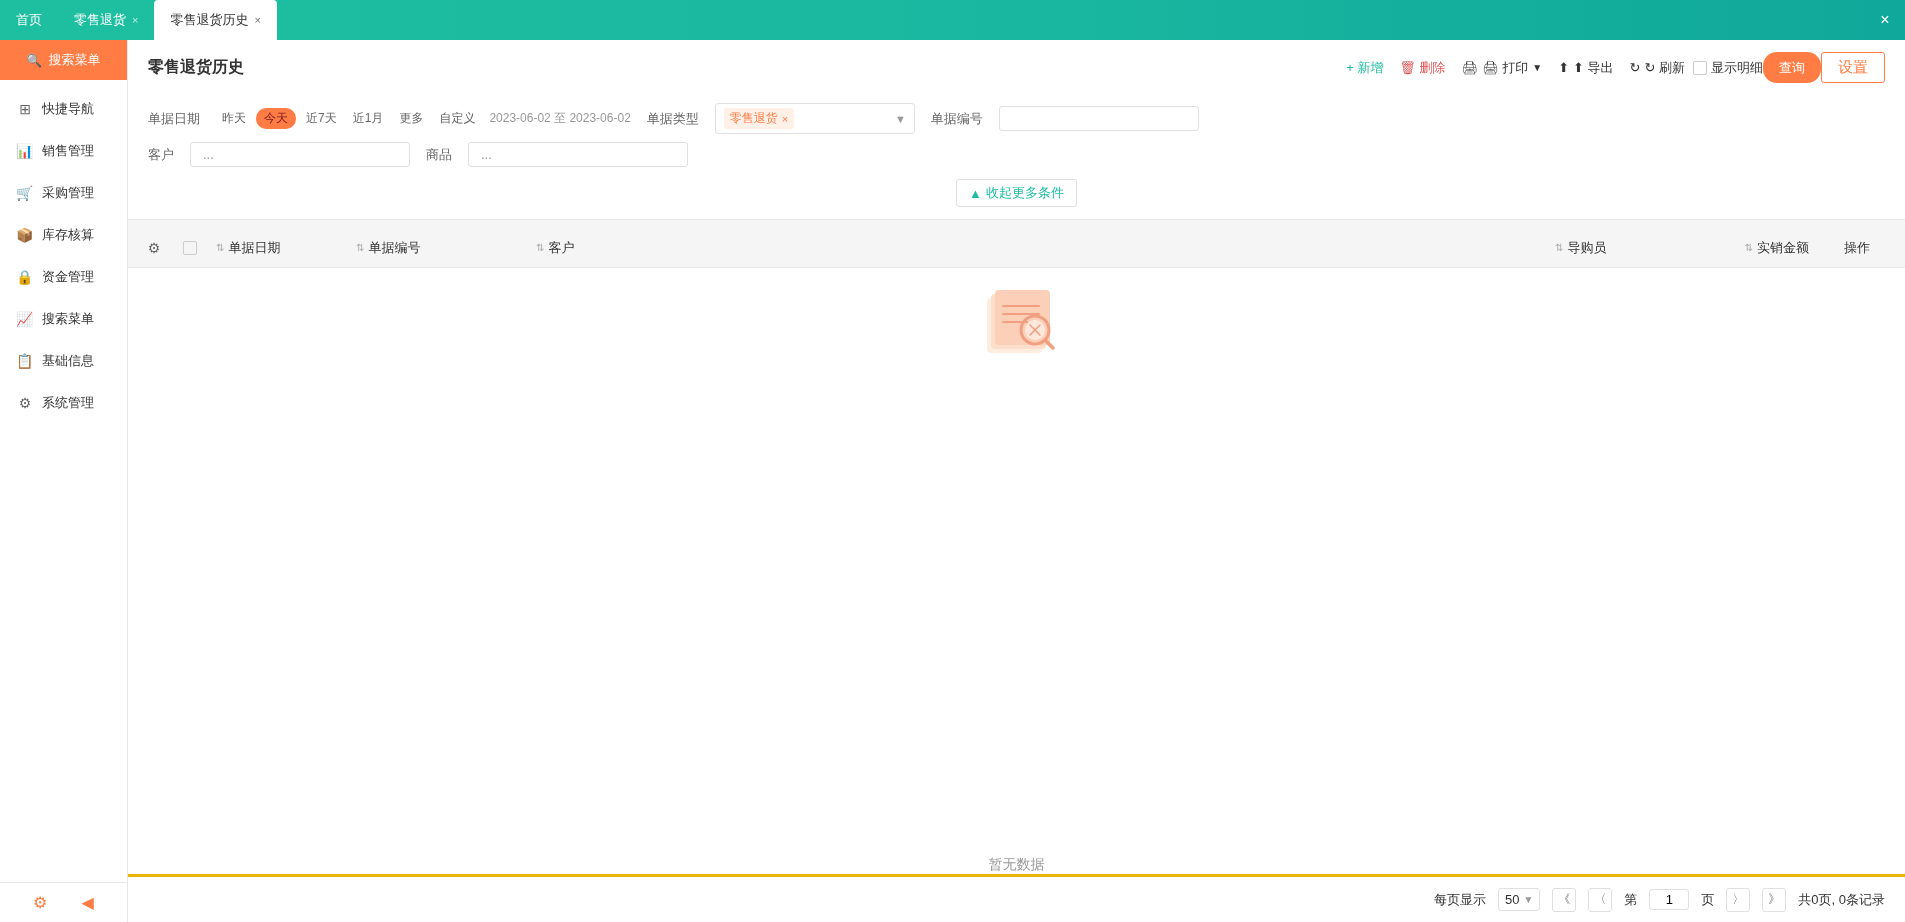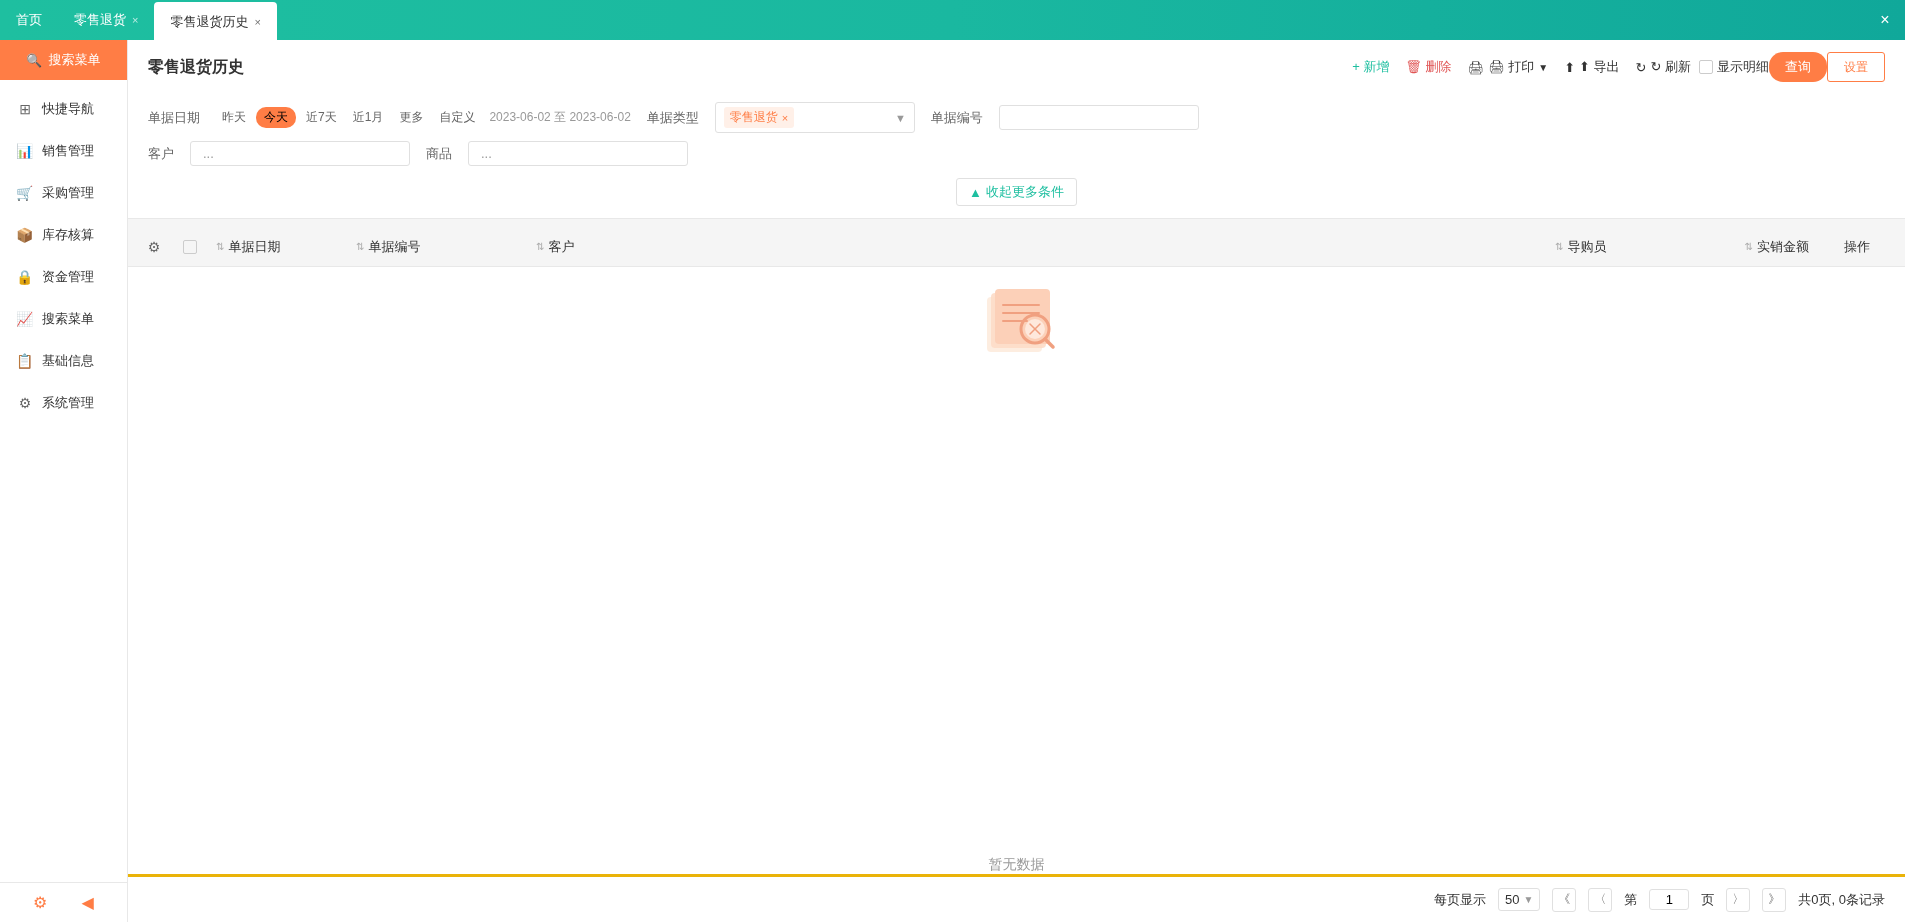--- a/index.html
+++ b/index.html
@@ -9,21 +9,21 @@
     .top-bar {
       height: 40px;
       background: linear-gradient(90deg, #1ebfa0 0%, #1ab8a0 50%, #10a89a 100%);
       display: flex;
       align-items: center;
       padding: 0;
       flex-shrink: 0;
     }
     .top-bar-tabs {
       display: flex;
-      align-items: center;
+      align-items: flex-end;
       height: 100%;
       flex: 1;
     }
     .tab-item {
       display: flex;
       align-items: center;
       padding: 0 16px;
       color: white;
       font-size: 13px;
       cursor: pointer;
@@ -170,21 +170,21 @@
       cursor: pointer;
       font-size: 13px;
     }
     .toolbar-btn-secondary {
       background: white;
       color: #ff7d45;
       border: 1px solid #ff7d45;
       padding: 5px 16px;
       border-radius: 3px;
       cursor: pointer;
-      font-size: 12px;
+      font-size: 15px;
     }
     .show-detail-wrap {
       display: flex;
       align-items: center;
       gap: 4px;
       font-size: 13px;
       color: #333;
     }
     .checkbox-small {
       width: 14px; height: 14px; border: 1px solid #ccc; border-radius: 2px;
@@ -213,21 +213,21 @@
     }
     .date-btn {
       font-size: 12px;
       color: #666;
       cursor: pointer;
       padding: 2px 6px;
       border-radius: 3px;
     }
     .date-btn.active {
       background: #ff7d45;
-      color: #000000;
+      color: #7f1d1d;
       border-radius: 10px;
       padding: 2px 8px;
     }
     .date-range {
       font-size: 12px;
       color: #999;
       margin-left: 4px;
     }
     .filter-type-select {
       display: flex;

